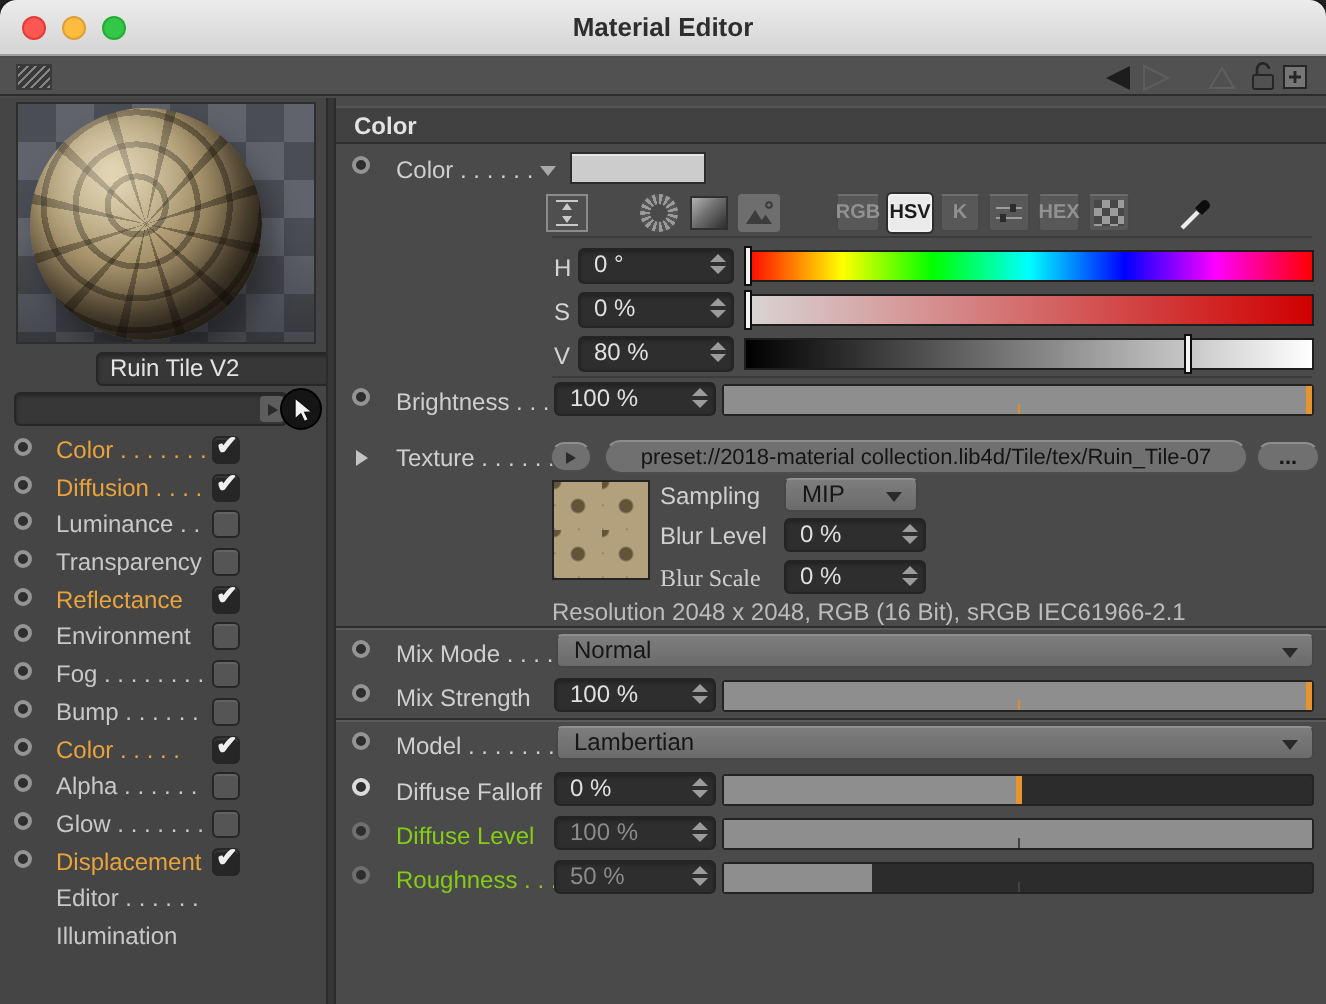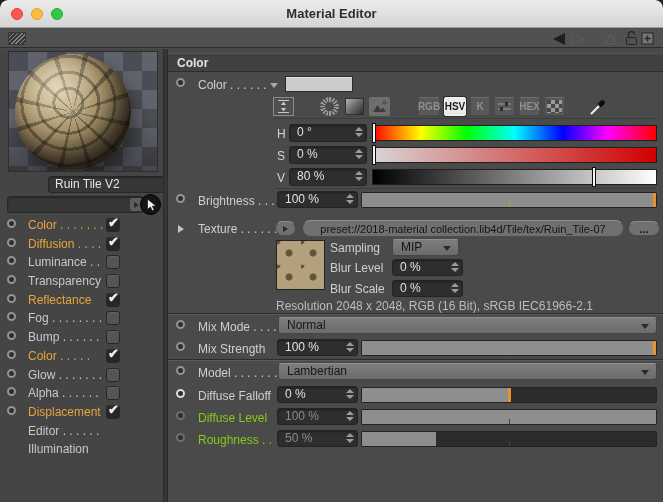--- a/index.html
+++ b/index.html
@@ -218,20 +218,27 @@
       </div>
             <div class="ch-row">
         <span class="radio"></span>
         <span class="ch-label active">Reflectance</span>
         <span class="checkbox checked">
                 <span class="check">✔</span>
               </span>
       </div>
             <div class="ch-row">
         <span class="radio"></span>
+        <span class="ch-label">Environment</span>
+        <span class="checkbox">
+                <span class="check"></span>
+              </span>
+      </div>
+            <div class="ch-row">
+        <span class="radio"></span>
         <span class="ch-label">Fog . . . . . . . .</span>
         <span class="checkbox">
                 <span class="check"></span>
               </span>
       </div>
             <div class="ch-row">
         <span class="radio"></span>
         <span class="ch-label">Bump . . . . . .</span>
         <span class="checkbox">
                 <span class="check"></span>
@@ -239,28 +246,28 @@
       </div>
             <div class="ch-row">
         <span class="radio"></span>
         <span class="ch-label active">Color . . . . .</span>
         <span class="checkbox checked">
                 <span class="check">✔</span>
               </span>
       </div>
             <div class="ch-row">
         <span class="radio"></span>
+        <span class="ch-label">Alpha . . . . . .</span>
+        <span class="checkbox">
+                <span class="check"></span>
+              </span>
+      </div>
+            <div class="ch-row">
+        <span class="radio"></span>
         <span class="ch-label">Glow . . . . . . .</span>
-        <span class="checkbox">
-                <span class="check"></span>
-              </span>
-      </div>
-            <div class="ch-row">
-        <span class="radio"></span>
-        <span class="ch-label">Alpha . . . . . .</span>
         <span class="checkbox">
                 <span class="check"></span>
               </span>
       </div>
             <div class="ch-row">
         <span class="radio"></span>
         <span class="ch-label active">Displacement</span>
         <span class="checkbox checked">
                 <span class="check">✔</span>
               </span>
@@ -406,21 +413,21 @@
         <span>MIP</span><span class="dd-caret"></span>
       </span>
       <span class="plabel" style="left:162px;top:212px;">Blur Level</span>
       <span class="vbox" style="left:224px;top:210px;width:71px;">
         <span>0 %</span>
         <span class="spinner">
             <i class="sp-up"></i>
             <i class="sp-dn"></i>
           </span>
       </span>
-      <span class="plabel" style="left:162px;top:233px;">Blur Scale</span>
+      <span class="plabel" style="left:162px;top:233px;font-family:Liberation Serif, serif;">Blur Scale</span>
       <span class="vbox" style="left:224px;top:231px;width:71px;">
         <span>0 %</span>
         <span class="spinner">
             <i class="sp-up"></i>
             <i class="sp-dn"></i>
           </span>
       </span>
       <span class="restext" style="top:250px;">Resolution 2048 x 2048, RGB (16 Bit), sRGB IEC61966-2.1</span>
 
       <div class="groove" style="top:264px;"></div>

